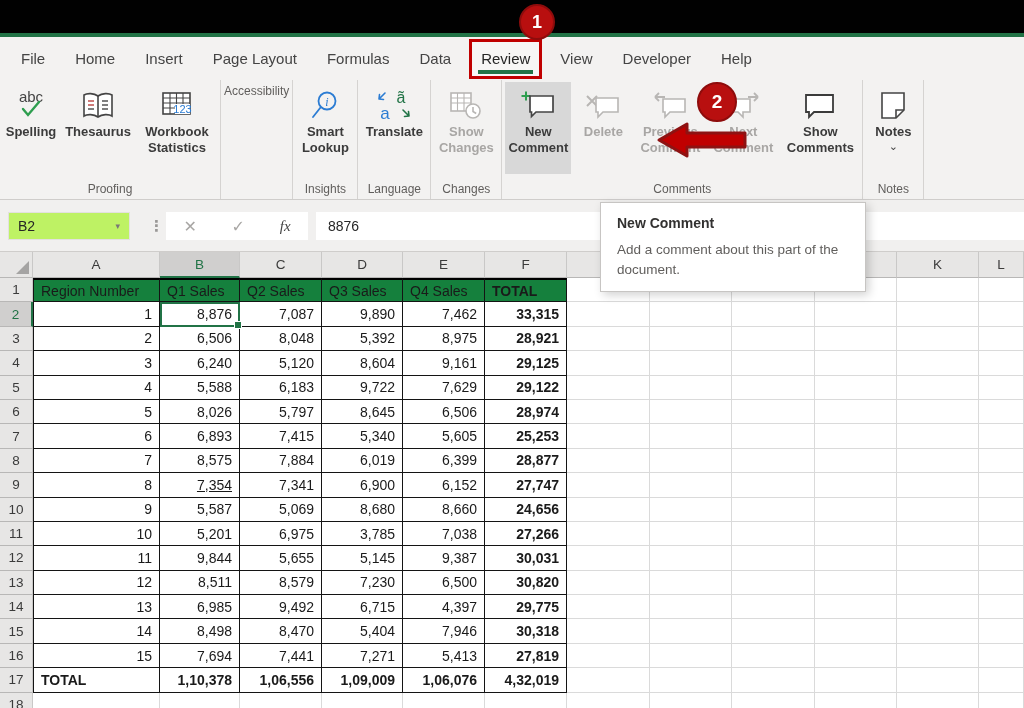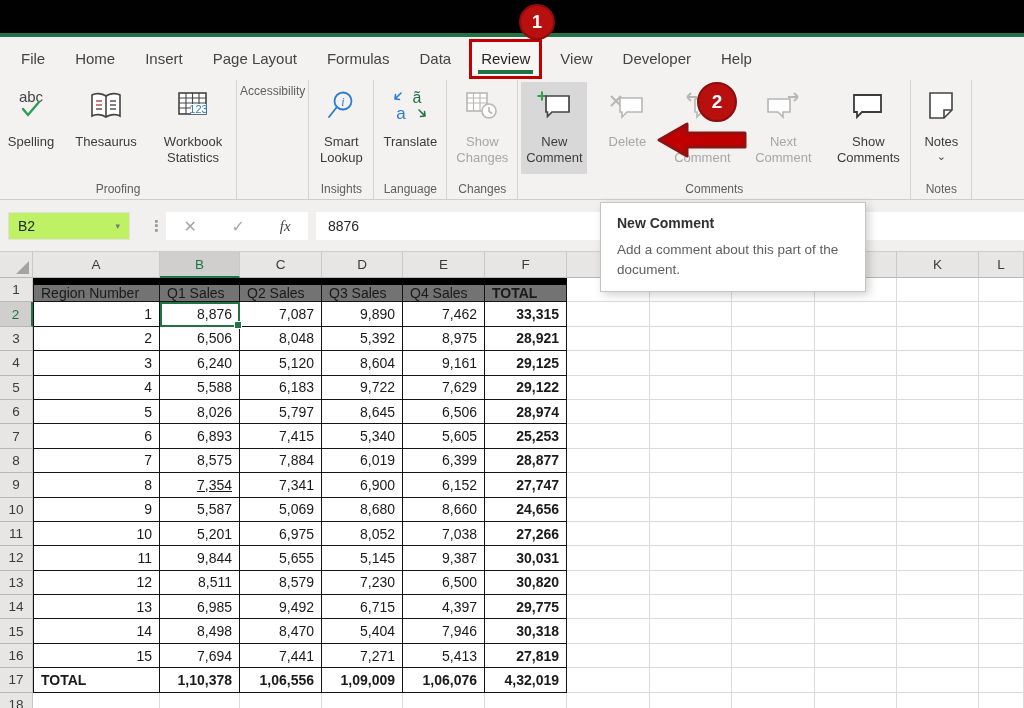--- a/index.html
+++ b/index.html
@@ -15,26 +15,26 @@
     display:flex;align-items:center;padding-left:6px;box-sizing:border-box;}
   .tab{padding:0 15px;font-size:15px;color:#444;height:100%;display:flex;align-items:center;}
   .tab.active{position:relative;height:34px;border:3px solid #c00000;padding:0 9px;margin:0 3px;
     color:#262626;background:#f7f6f5;}
   .tab.active .tab-underline{position:absolute;left:9%;bottom:2px;width:82%;height:4px;background:#217346;}
 
   
   .ribbon{position:absolute;left:0;top:80px;width:1024px;height:120px;background:#f3f2f1;
     display:flex;border-bottom:1px solid #cfcdcb;box-sizing:border-box;}
   .rgroup{display:flex;flex-direction:column;border-right:1px solid #d5d3d1;padding:0 3px;box-sizing:border-box;}
-  .rgroup-buttons{flex:1;display:flex;justify-content:center;align-items:flex-start;gap:14px;padding-top:2px;}
+  .rgroup-buttons{flex:1;display:flex;justify-content:center;align-items:flex-start;gap:6px;padding-top:2px;}
   .rgroup-label{height:21px;font-size:12px;color:#605e5c;display:flex;align-items:center;justify-content:center;}
   .rbtn{box-sizing:border-box;height:92px;display:flex;flex-direction:column;align-items:center;
     padding-top:4px;font-size:13px;color:#3b3b3b;text-align:center;flex:none;}
   .rbtn .ricon{height:36px;display:flex;align-items:flex-end;justify-content:center;}
-  .rbtn .rlbl{margin-top:12px;line-height:1.25;}
+  .rbtn .rlbl{margin-top:2px;line-height:1.25;font-weight:bold;}
   .rbtn.disabled{color:#a8a6a4;}
   .rbtn.hl{background:#d8d8d8;}
   .rbtn .chev{font-size:11px;color:#444;line-height:1;margin-top:1px;}
 
   
   .formula-row{position:absolute;left:0;top:200px;width:1024px;height:52px;background:#f1f0ef;
     border-bottom:1px solid #cfcdcb;box-sizing:border-box;}
   .name-box{position:absolute;left:8px;top:12px;width:122px;height:28px;background:#bef264;
     border:1px solid #e3e1df;display:flex;align-items:center;padding:0 9px;box-sizing:border-box;
     font-size:14px;color:#262626;}
@@ -56,21 +56,21 @@
     font-size:13.5px;color:#3b3b3b;flex:none;}
   .colhdr.sel{background:#d0cfce;color:#217346;border-bottom:2px solid #217346;}
   .rowhdr.sel{background:#d0cfce;color:#217346;border-right:2px solid #217346;}
   .corner{position:relative;}
   .corner::after{content:'';position:absolute;right:3px;bottom:3px;width:0;height:0;
     border-left:13px solid transparent;border-bottom:13px solid #a5a4a3;}
   .cell{box-sizing:border-box;border-right:1px solid #dadada;border-bottom:1px solid #dadada;
     display:flex;align-items:center;padding:0 7px;font-size:14px;color:#1a1a1a;background:#fff;flex:none;}
   .tcell{border-right:1px solid #141414;border-bottom:1px solid #141414;justify-content:flex-end;}
   .tleft{border-left:1px solid #141414;}
-  .thead{background:#737373;border-top:7px solid #000000;}
+  .thead{background:#15803d;border-top:2px solid #000000;}
   .b{font-weight:bold;}
   .al{justify-content:flex-start;}
   .selcell{position:relative;outline:2px solid #217346;outline-offset:-2px;z-index:2;}
   .selcell::after{content:'';position:absolute;right:-3px;bottom:-3px;width:6px;height:6px;
     background:#217346;border:1px solid #fff;}
 
   
   .tooltip{position:absolute;left:600px;top:202px;width:266px;min-height:88px;background:#fff;
     border:1px solid #c7c5c3;box-shadow:3px 3px 9px rgba(0,0,0,0.18);padding:12px 16px;
     box-sizing:border-box;z-index:40;}
@@ -437,21 +437,21 @@
         <div class="cell" style="width: 83px;"></div>
         <div class="cell" style="width: 82px;"></div>
         <div class="cell" style="width: 82px;"></div>
         <div class="cell" style="width: 45px;"></div>
       </div>
       <div class="srow" style="height: 24.4px;">
         <div class="rowhdr" style="width: 33px;">11</div>
         <div class="cell tcell tleft" style="width: 127px;">10</div>
         <div class="cell tcell" style="width: 80px;">5,201</div>
         <div class="cell tcell" style="width: 82px;">6,975</div>
-        <div class="cell tcell" style="width: 81px;">8,052</div>
+        <div class="cell tcell" style="width: 81px;">3,785</div>
         <div class="cell tcell" style="width: 82px;">7,038</div>
         <div class="cell tcell b" style="width: 82px;">27,266</div>
         <div class="cell" style="width: 83px;"></div>
         <div class="cell" style="width: 82px;"></div>
         <div class="cell" style="width: 83px;"></div>
         <div class="cell" style="width: 82px;"></div>
         <div class="cell" style="width: 82px;"></div>
         <div class="cell" style="width: 45px;"></div>
       </div>
       <div class="srow" style="height: 24.4px;">

